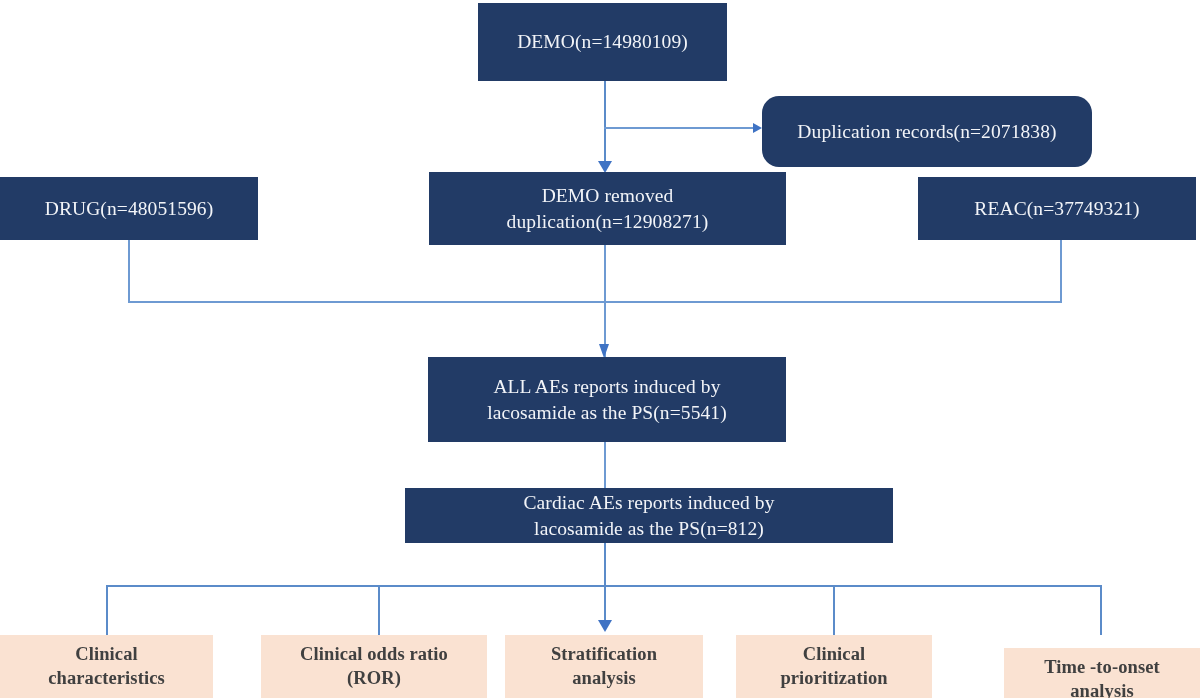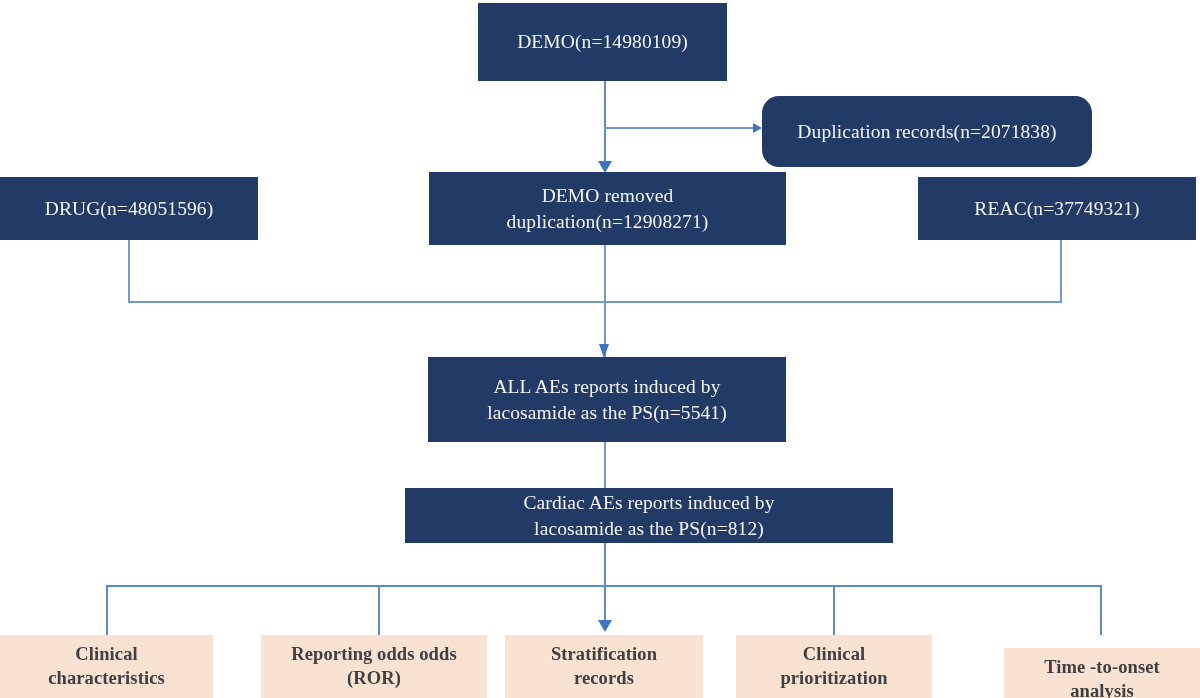--- a/index.html
+++ b/index.html
@@ -140,27 +140,27 @@
     <span class="node-label">Cardiac AEs reports induced by
 lacosamide as the PS(n=812)</span>
   </div>
 
   <div class="node peach" style="left:0px; top:635px; width:213px; height:63px;">
     <span class="node-label">Clinical
 characteristics</span>
   </div>
 
   <div class="node peach" style="left:261px; top:635px; width:226px; height:63px;">
-    <span class="node-label">Reporting odds odds
+    <span class="node-label">Clinical odds ratio
 (ROR)</span>
   </div>
 
   <div class="node peach" style="left:505px; top:635px; width:198px; height:63px;">
     <span class="node-label">Stratification
-records</span>
+analysis</span>
   </div>
 
   <div class="node peach" style="left:736px; top:635px; width:196px; height:63px;">
     <span class="node-label">Clinical
 prioritization</span>
   </div>
 
   <div class="node peach" style="left:1004px; top:635px; width:196px; height:63px;margin-top:13px;">
     <span class="node-label">Time -to-onset
 analysis</span>

